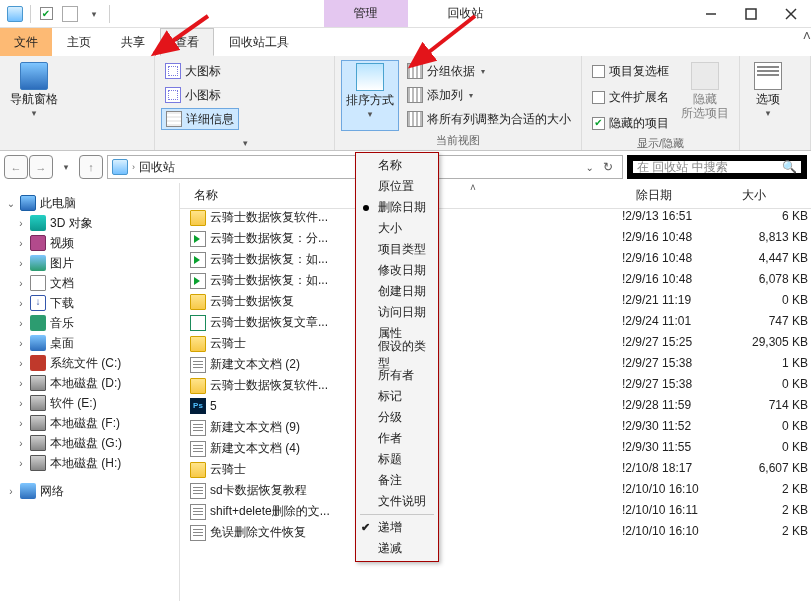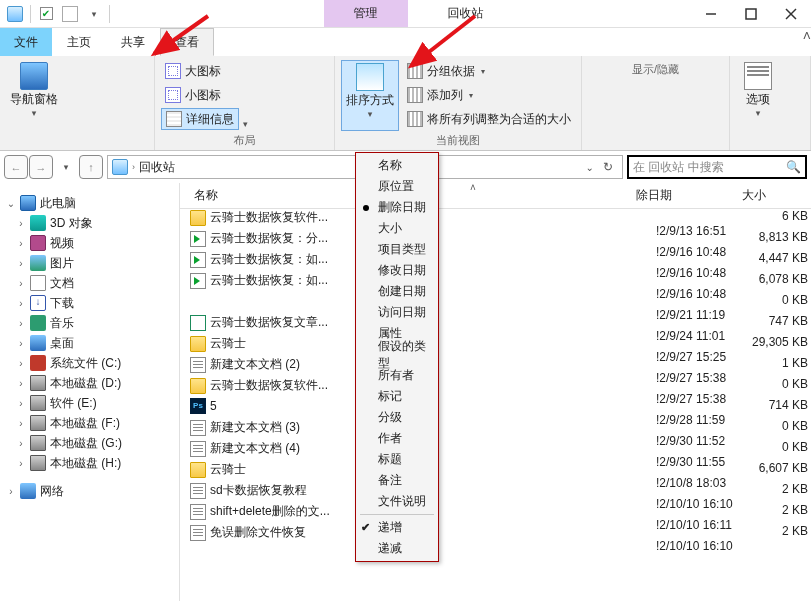--- a/index.html
+++ b/index.html
@@ -11,21 +11,21 @@
 .qat { display: flex; align-items: center; padding: 0 4px; gap: 2px; }
 .qat-btn { width: 22px; height: 22px; display: flex; align-items: center; justify-content: center; border: 1px solid transparent; }
 .qat-sep { width: 1px; height: 18px; background: #d0d0d0; margin: 0 2px; }
 .tab-ctx { display: flex; align-items: center; gap: 40px; flex: 1; justify-content: center; }
 .ctx-group { background: #e4c7f0; padding: 0 30px; height: 100%; display: flex; align-items: center; }
 .win-controls { display: flex; }
 .win-btn { width: 40px; height: 28px; display: flex; align-items: center; justify-content: center; }
 
 
 .tabs-row { height: 28px; display: flex; align-items: stretch; background: #fff; }
-.file-tab { background: #7dd3fc; color: #fff; padding: 0 14px; display: flex; align-items: center; }
+.file-tab { background: #fdba74; color: #fff; padding: 0 14px; display: flex; align-items: center; }
 .tab { padding: 0 14px; display: flex; align-items: center; background: #fff; border: 1px solid transparent; }
 .tab.active { border: 1px solid #c6c6c6; border-bottom-color: #f1f1f1; background: #f1f1f1; justify-content: flex-end; }
 
 
 .ribbon { height: 95px; background: #f1f1f1; display: flex; border-bottom: 1px solid #c6c6c6; }
 .rgroup { border-right: 1px solid #dcdcdc; padding: 4px 6px 0 6px; display: flex; flex-direction: column; justify-content: space-between; }
 .rgroup-title { text-align: center; color: #666; padding: 2px 0; font-size: 11px; }
 .rg-content { display: flex; gap: 4px; flex: 1; }
 .vbtn { display: flex; flex-direction: column; align-items: center; justify-content: flex-start; padding: 2px 4px; min-width: 44px; gap: 2px; }
 .vbtn span { text-align: center; line-height: 1.2; }
@@ -49,21 +49,21 @@
 .list-icon { border: 1px solid #888; background: repeating-linear-gradient(180deg, #fff 0 2px, #ccc 2px 3px); }
 .chk { width: 13px; height: 13px; border: 1px solid #888; display: inline-flex; align-items: center; justify-content: center; background: #fff; flex-shrink: 0; }
 .chk.checked::after { content: "✔"; color: #0aa12f; font-size: 10px; line-height: 1; }
 
 
 .addr-row { height: 32px; display: flex; align-items: center; gap: 4px; padding: 4px; }
 .nav-buttons { display: flex; gap: 1px; }
 .nav-circle { width: 24px; height: 24px; border: 1px solid #888; border-radius: 4px; display: flex; align-items: center; justify-content: center; color: #888; background: #fafafa; font-size: 11px; }
 .addr-box { flex: 1; height: 24px; border: 1px solid #b0b0b0; display: flex; align-items: center; padding: 0 4px; gap: 4px; }
 .crumb-sep { color: #666; font-size: 9px; }
-.search-box { width: 180px; height: 24px; border: 2px solid #000000; display: flex; align-items: center; padding: 0 4px; color: #888; }
+.search-box { width: 180px; height: 24px; border: 6px solid #000000; display: flex; align-items: center; padding: 0 4px; color: #888; }
 .search-box .ph { color: #888; }
 
 
 .main { display: flex; height: 420px; }
 .tree { width: 180px; border-right: 1px solid #e0e0e0; padding: 4px 0; overflow: hidden; }
 .tree-item { display: flex; align-items: center; gap: 4px; padding: 2px 6px 2px 16px; height: 20px; white-space: nowrap; }
 .tree-parent { padding-left: 6px; }
 .tree-item .exp { width: 10px; text-align: center; color: #666; font-size: 10px; }
 .ti-icon { width: 16px; height: 16px; flex-shrink: 0; display: inline-block; }
 .ti-pc { background: linear-gradient(180deg, #7fc6ff 0, #2c6dbb 100%); border: 1px solid #1b5fa6; border-radius: 2px; }
@@ -109,21 +109,21 @@
 
 .caret-down { font-size: 9px; color: #555; }
 .tab-expand { margin-left: 6px; font-size: 14px; color: #555; }
 .addr-box .down { margin-left: auto; color: #555; font-size: 10px; }
 .addr-refresh { width: 20px; text-align: center; color: #555; }
 .file-header .up-caret { position: absolute; left: 290px; top: -1px; font-size: 10px; color: #555; }
 
 .col-date-head-wrap { position: absolute; left: 450px; width: 110px; padding: 0 6px; }
 .col-size-head-wrap { position: absolute; left: 556px; width: 80px; padding: 0 6px; }
 
-.row-date { position: absolute; left: 476px; width: 110px; margin-top: 15px; }
+.row-date { position: absolute; left: 442px; width: 110px; }
 .row-size { position: absolute; left: 556px; width: 80px; text-align: right; padding-right: 8px; }
 .row-mod  { position: absolute; left: 782px; }
 
 .file-row { position: relative; }
 </style>
 </head>
 <body>
 
 <div class="title-bar">
   <div class="qat">
@@ -173,20 +173,23 @@
       <span>文件</span>
     </div>
   <div class="tab">
       <span>主页</span>
     </div>
   <div class="tab">
       <span>共享</span>
     </div>
   <div class="tab active">
       <span>查看</span>
+    </div>
+  <div class="tab">
+      <span>回收站工具</span>
     </div>
   <div style="flex:1"></div>
   <div class="tab-expand">˄</div>
 </div>
 
 <div class="ribbon">
 
   <div class="rgroup" style="min-width:155px">
     <div class="rg-content">
       <div class="vbtn">
@@ -208,21 +211,20 @@
             <span class="icon view-icon"></span>
             <span>小图标</span>
           </div>
         <div class="small-btn" style="background:#cde8ff;border:1px solid #6fa8e0;">
             <span class="icon detail-icon"></span>
             <span>详细信息</span>
           </div>
       </div>
       <span style="align-self:flex-end;margin-bottom:2px;color:#555;font-size:9px;">▾</span>
     </div>
-    <div class="rgroup-title">布局</div>
   </div>
 
   <div class="rgroup" style="min-width:229px">
     <div class="rg-content">
       <div class="vbtn" style="background:#cde8ff;border:1px solid #6fa8e0;">
         <span class="icon-lg sort-icon"></span>
         <span>排序方式</span>
         <span class="caret-down">▾</span>
       </div>
       <div class="small-btn-col">
@@ -239,20 +241,41 @@
         <div class="small-btn">
             <span class="icon col-icon"></span>
             <span>将所有列调整为合适的大小</span>
           </div>
       </div>
     </div>
     <div class="rgroup-title">当前视图</div>
   </div>
 
   <div class="rgroup" style="min-width:148px">
+    <div class="rg-content">
+      <div class="small-btn-col" style="gap:4px;">
+        <div class="small-btn">
+            <span class="chk"></span>
+            <span>项目复选框</span>
+          </div>
+        <div class="small-btn">
+            <span class="chk"></span>
+            <span>文件扩展名</span>
+          </div>
+        <div class="small-btn">
+            <span class="chk checked"></span>
+            <span>隐藏的项目</span>
+          </div>
+      </div>
+      <div class="vbtn" style="opacity:.55">
+        <span class="icon-lg hide-icon"></span>
+        <span style="white-space:pre;">隐藏
+所选项目</span>
+      </div>
+    </div>
     <div class="rgroup-title">显示/隐藏</div>
   </div>
 
   <div class="rgroup" style="flex:1">
     <div class="rg-content">
       <div class="vbtn">
         <span class="icon-lg opt-icon"></span>
         <span>选项</span>
         <span class="caret-down">▾</span>
       </div>
@@ -407,20 +430,24 @@
         <div class="file-row">
     <div class="col-name">
             <span class="fi-icon fi-mp4"></span>
             <span>云骑士数据恢复：如...</span>
           </div>
     <span class="row-date">!2/9/16 10:48</span>
     <span class="row-size">6,078 KB</span>
 
     </div>
         <div class="file-row">
+    <div class="col-name">
+            <span class="fi-icon fi-folder"></span>
+            <span>云骑士数据恢复</span>
+          </div>
     <span class="row-date">!2/9/21 11:19</span>
     <span class="row-size">0 KB</span>
 
     <span class="row-mod"></span>
         </div>
         <div class="file-row">
     <div class="col-name">
             <span class="fi-icon fi-wps"></span>
             <span>云骑士数据恢复文章...</span>
           </div>
@@ -462,41 +489,41 @@
             <span class="fi-icon fi-ps"></span>
             <span>5</span>
           </div>
     <span class="row-date">!2/9/28 11:59</span>
     <span class="row-size">714 KB</span>
 
     </div>
         <div class="file-row">
     <div class="col-name">
             <span class="fi-icon fi-txt"></span>
-            <span>新建文本文档 (3)</span>
+            <span>新建文本文档 (9)</span>
           </div>
     <span class="row-date">!2/9/30 11:52</span>
     <span class="row-size">0 KB</span>
 
     </div>
         <div class="file-row">
     <div class="col-name">
             <span class="fi-icon fi-txt"></span>
             <span>新建文本文档 (4)</span>
           </div>
     <span class="row-date">!2/9/30 11:55</span>
     <span class="row-size">0 KB</span>
 
     </div>
         <div class="file-row">
     <div class="col-name">
             <span class="fi-icon fi-folder"></span>
             <span>云骑士</span>
           </div>
-    <span class="row-date">!2/10/8 18:03</span>
+    <span class="row-date">!2/10/8 18:17</span>
     <span class="row-size">6,607 KB</span>
 
     <span class="row-mod"></span>
         </div>
         <div class="file-row">
     <div class="col-name">
             <span class="fi-icon fi-txt"></span>
             <span>sd卡数据恢复教程</span>
           </div>
     <span class="row-date">!2/10/10 16:10</span>

